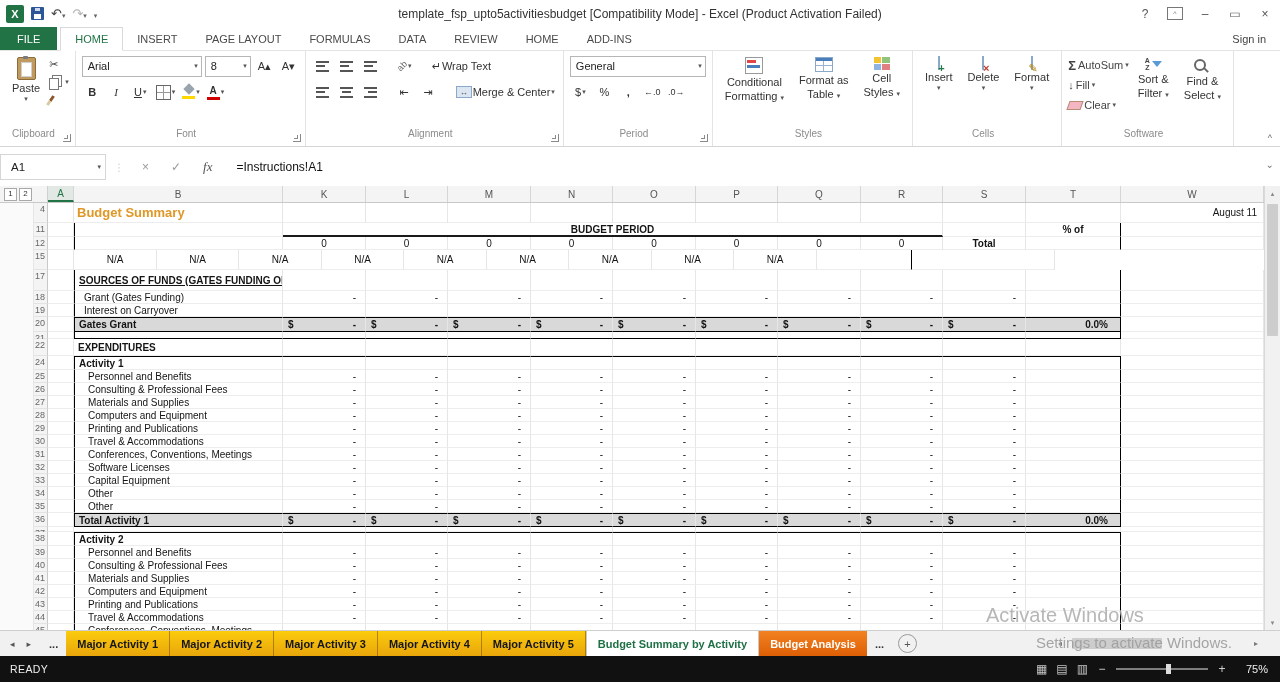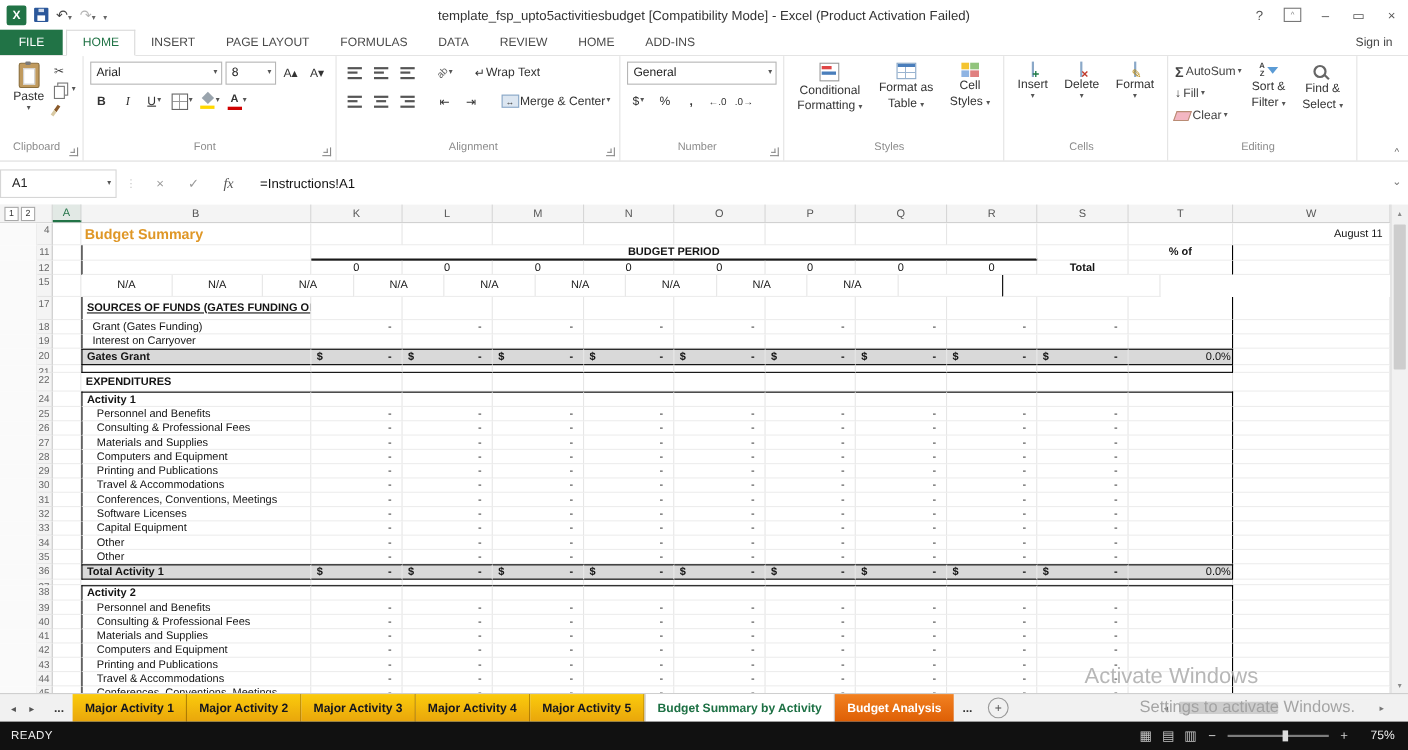--- a/index.html
+++ b/index.html
@@ -130,21 +130,21 @@
   .right{justify-content:flex-end;padding-right:9px}
   .titlecell{font-size:13px;font-weight:700;color:#df9726;padding-left:3px}
   .wdate{justify-content:flex-end;padding-right:6px;font-size:10px}
   .merge{justify-content:center;font-weight:700;border-bottom:2px solid #1a1a1a !important}
   .gray{background:#d9d9d9}
   .bt{border-top:1px solid #000}
   .bb2{border-bottom:1px solid #000 !important}
   .bl{border-left:1px solid #000}
   .brd{border-right:1px solid #000 !important}
   .money{justify-content:space-between;padding:0 9px 0 5px;font-weight:700}
-  .pct{justify-content:flex-end;padding-right:1px;font-weight:400}
+  .pct{justify-content:flex-end;padding-right:12px;font-weight:700}
   
   .vscroll{position:absolute;right:0;top:186px;width:16px;height:444px;background:#f1f1f1;
            border-left:1px solid #d9d9d9;box-sizing:border-box}
   .varrow{height:15px;display:flex;align-items:center;justify-content:center;font-size:7px;color:#8a8a8a}
   .vthumb{position:absolute;left:2px;top:18px;width:11px;height:132px;background:#cdcdcd;border-radius:1px}
   .varrow.bot{position:absolute;bottom:0;width:100%}
   
   .sheetbar{position:absolute;top:630px;left:0;width:1280px;height:26px;background:#f1f1f1;
             border-top:1px solid #cfcfcf;display:flex;align-items:stretch;box-sizing:border-box}
   .snav{display:flex;align-items:center;gap:12px;padding:0 10px;color:#555;font-size:9px}
@@ -343,21 +343,21 @@
                 <span>$</span>
                 <span class="caret">▾</span>
               </span>
             <span class="sbtn">%</span>
             <span class="sbtn" style="font-weight:700">,</span>
             <span class="sbtn" style="font-size:9px">←.0</span>
             <span class="sbtn" style="font-size:9px">.0→</span>
           </div>
         </div>
       </div>
-      <div class="rg-label"><span>Number</span><span class="launcher"></span></div>
+      <div class="rg-label"><span>Period</span><span class="launcher"></span></div>
     </div>
 
     <div class="rgroup">
       <div class="rg-body">
         <div class="bigbtn">
           <span class="cfic"></span>
           <span>Conditional</span>
           <span><span>Formatting</span> <span class="caret">▾</span></span>
         </div>
         <div class="bigbtn">
@@ -429,21 +429,21 @@
             </span>
           <span>Sort &amp;</span>
           <span><span>Filter</span> <span class="caret">▾</span></span>
         </div>
         <div class="bigbtn">
           <span class="lens"></span>
           <span>Find &amp;</span>
           <span><span>Select</span> <span class="caret">▾</span></span>
         </div>
       </div>
-      <div class="rg-label"><span>Editing</span></div>
+      <div class="rg-label"><span>Software</span></div>
     </div>
 
     <span class="collapse-ribbon">^</span>
   </div>
 
   <div class="fbar">
     <div class="namebox">
         <span>A1</span>
         <span class="caret">▾</span>
       </div>

